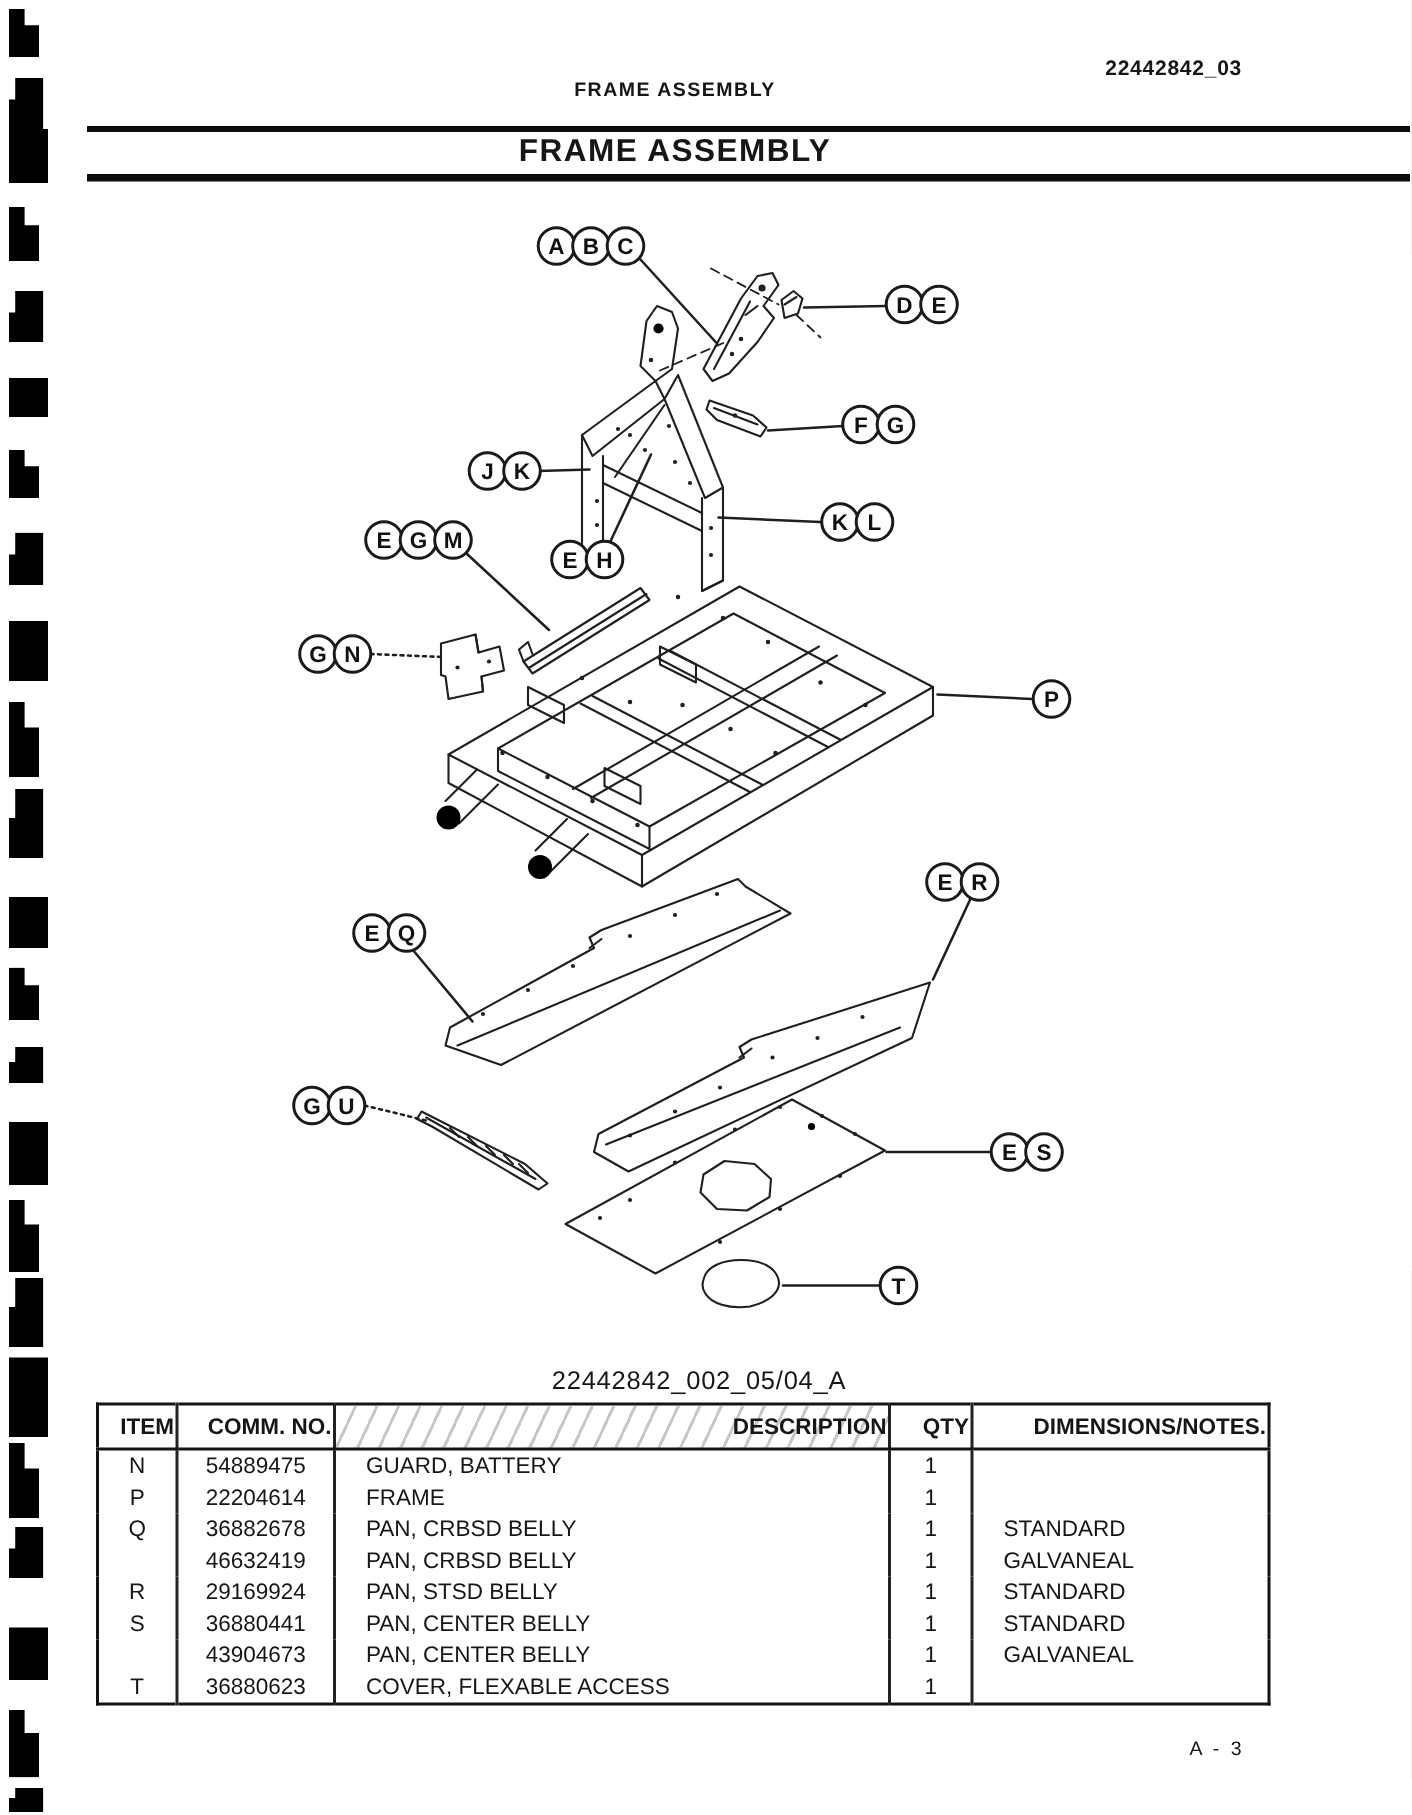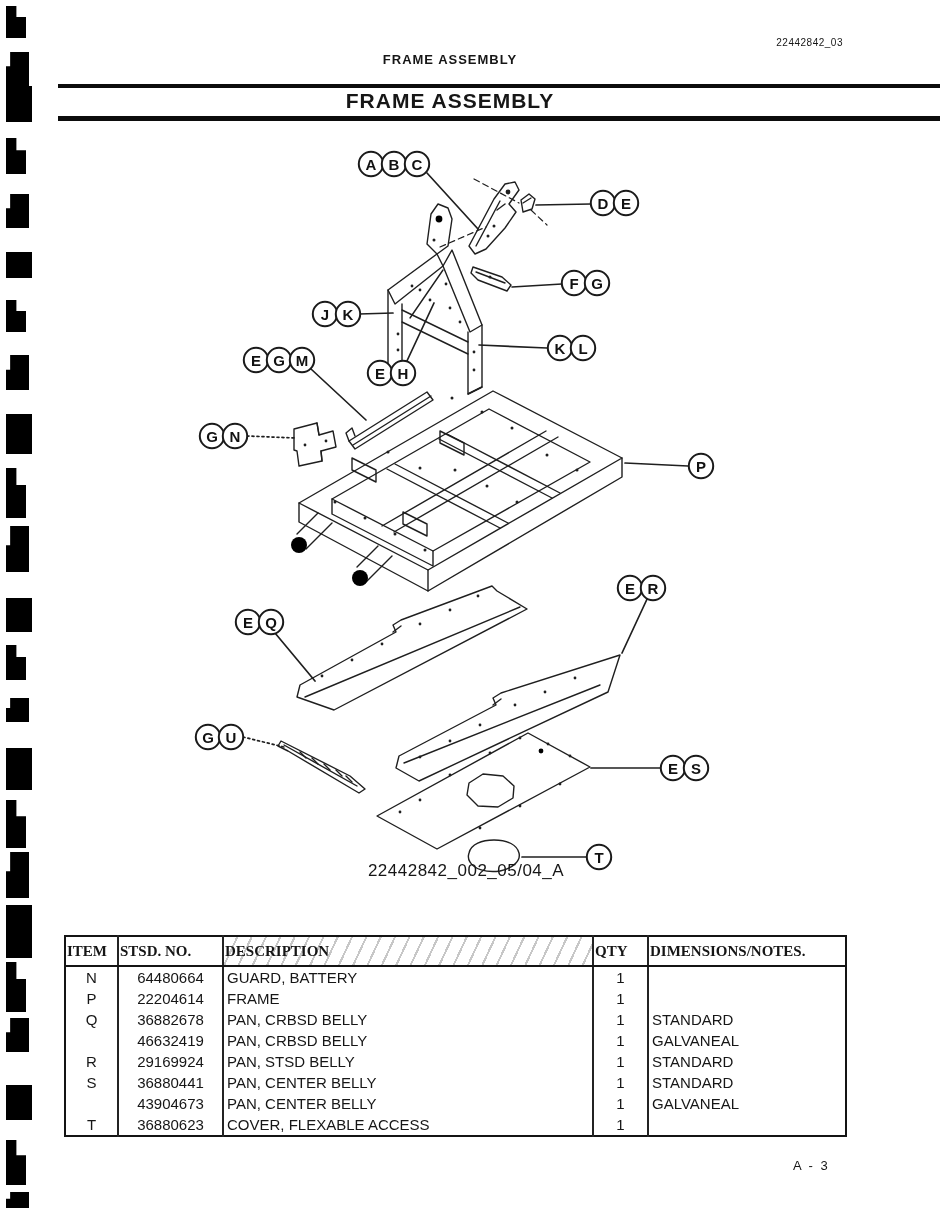--- a/index.html
+++ b/index.html
@@ -3,50 +3,50 @@
 <meta charset="utf-8">
 <style>
   html,body{margin:0;padding:0;background:#e8e8e8;}
   .page{position:relative;width:941px;height:1210px;background:#ffffff;
         font-family:"Liberation Sans",sans-serif;color:#161616;overflow:hidden;}
   
   .mark{position:absolute;left:6px;background:#000;}
   .mark.notch{clip-path:polygon(0 0,52% 0,52% 34%,100% 34%,100% 100%,0 100%);}
   .mark.notch2{clip-path:polygon(18% 0,100% 0,100% 100%,0 100%,0 42%,18% 42%);}
   
-  .doc-number{position:absolute;top:37px;right:98px;font-size:10px;font-weight:normal;letter-spacing:.5px;}
+  .doc-number{position:absolute;top:37px;right:113px;font-size:14px;font-weight:bold;letter-spacing:.5px;}
   .running-header{position:absolute;top:52px;left:0;width:900px;text-align:center;
         font-size:13px;font-weight:bold;letter-spacing:1px;}
   .rule{position:absolute;left:58px;width:882px;background:#0c0c0c;}
   .rule-top{top:84px;height:4px;}
   .rule-bottom{top:116px;height:5px;}
   .page-title{position:absolute;top:89px;left:0;width:900px;text-align:center;
         font-size:21px;font-weight:bold;letter-spacing:1px;}
   
   #diagram{position:absolute;left:0;top:130px;}
   #diagram path,#diagram line,#diagram polyline{stroke:#1f1f1f;fill:none;stroke-width:1.4;
         stroke-linejoin:round;stroke-linecap:round;}
   #diagram .leader{stroke-width:1.7;}
   #diagram .dotted{stroke-dasharray:2 3;}
   #diagram .axis{stroke-dasharray:6 4;stroke-width:1.2;}
   #diagram .dot{fill:#1f1f1f;stroke:none;}
   #diagram .callout-circle{fill:#fff;stroke:#1a1a1a;stroke-width:2;}
   #diagram .callout-letter{fill:#111;stroke:none;font-family:"Liberation Sans",sans-serif;
         font-size:15px;font-weight:bold;text-anchor:middle;}
-  .figure-caption{position:absolute;top:861px;left:0;width:932px;text-align:center;
+  .figure-caption{position:absolute;top:911px;left:0;width:932px;text-align:center;
         font-size:17px;letter-spacing:.5px;}
   
   #parts-table{position:absolute;left:64px;top:935px;width:781px;border-collapse:collapse;
         table-layout:fixed;font-size:15px;}
   #parts-table th,#parts-table td{overflow:hidden;white-space:nowrap;}
   #parts-table{border:2.5px solid #141414;}
   #parts-table th{height:26px;font-weight:bold;border-bottom:2.5px solid #141414;
-        border-right:2px solid #232323;text-align:left;font-family:Liberation Serif, serif;}
+        border-right:2px solid #232323;text-align:right;}
   #parts-table th:last-child,#parts-table td:last-child{border-right:none;}
-  #parts-table td{height:21px;border-right:2px solid #232323;padding:0 3px;}
+  #parts-table td{height:21px;border-right:2px solid #232323;padding:0 20px;}
   #parts-table td.c{text-align:center;padding:0;}
   #parts-table th.hatch{background:repeating-linear-gradient(115deg,
         rgba(0,0,0,0) 0 11px, rgba(0,0,0,.22) 11px 13px);}
   .page-number{position:absolute;top:1158px;left:793px;width:70px;font-size:13px;letter-spacing:2px;}
 </style>
 </head>
 <body>
 
 <div class="page">
 
@@ -345,30 +345,30 @@
     <colgroup>
       <col style="width:53px">
         <col style="width:105px">
         <col style="width:370px">
       <col style="width:55px">
         <col style="width:198px">
     </colgroup>
     <thead>
         <tr id="table-head-row">
           <th>ITEM</th>
-          <th>STSD. NO.</th>
+          <th>COMM. NO.</th>
           <th class="hatch">DESCRIPTION</th>
           <th>QTY</th>
           <th>DIMENSIONS/NOTES.</th>
         </tr>
       </thead>
     <tbody id="table-body">
         <tr>
           <td class="c">N</td>
-          <td class="c">64480664</td>
+          <td class="c">54889475</td>
           <td>GUARD, BATTERY</td>
           <td class="c">1</td>
           <td></td>
         </tr>
         <tr>
           <td class="c">P</td>
           <td class="c">22204614</td>
           <td>FRAME</td>
           <td class="c">1</td>
           <td></td>

